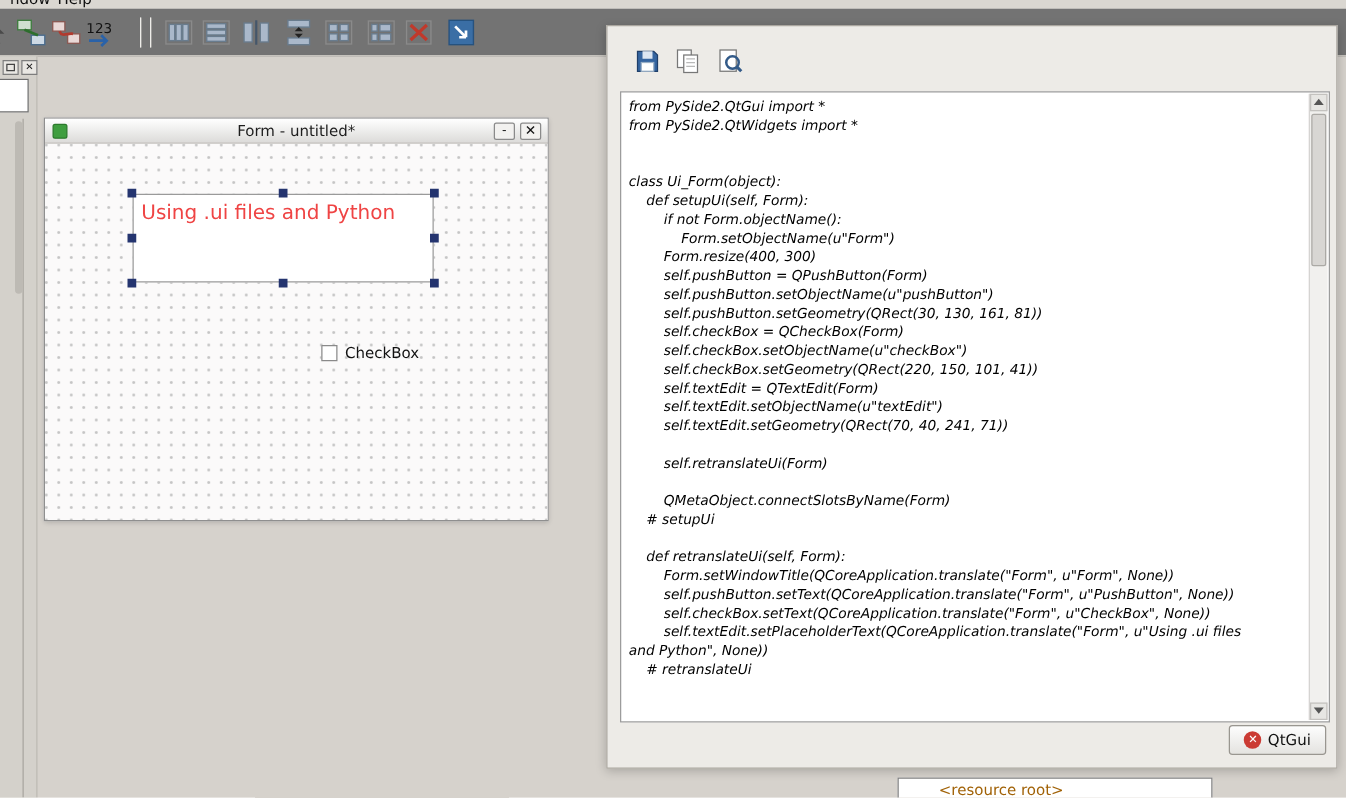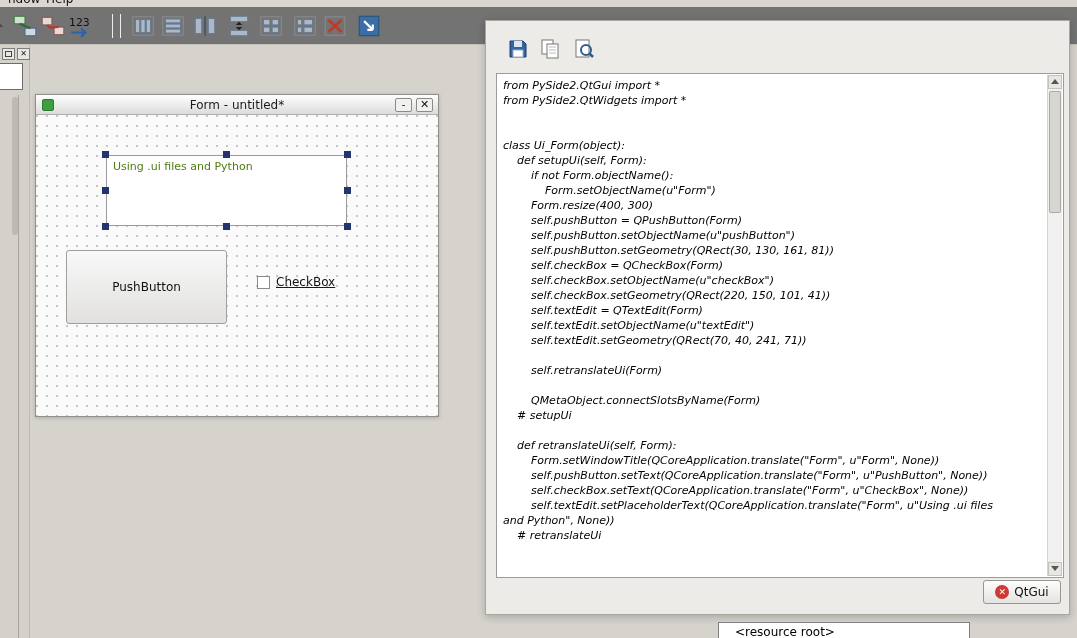--- a/index.html
+++ b/index.html
@@ -33,30 +33,30 @@
   #form-title { position:absolute; left:0; right:0; top:3px; text-align:center; font-size:12px; color:#1d1d1d; }
   .tb-btn { position:absolute; top:3px; width:17px; height:14px; border:1px solid #8a8a8a; background:#f2f1ef; border-radius:2px; font-size:10px; line-height:12px; text-align:center; color:#111; }
   #form-min-button { right:26px; }
   #form-close-button { right:5px; font-weight:bold; font-size:11px; }
   #form-canvas { position:absolute; left:0; top:20px; right:0; bottom:0;
     background-color:#fbfafa;
     background-image:radial-gradient(circle,#c6c6c6 1px, transparent 1.2px);
     background-size:10px 10px; background-position:6px 6px; }
 
   #textedit-widget { position:absolute; left:70px; top:40px; width:241px; height:71px; background:#fff; border:1px solid #9a9a9a; }
-  #textedit-placeholder { margin:4px 6px; color:#4d7c0f; font-size:11px; }
+  #textedit-placeholder { margin:4px 6px; color:#ef4444; font-size:16px; }
   .handle { position:absolute; width:7px; height:7px; background:#24346f; }
   .h-tl{left:66px;top:36px} .h-tm{left:187px;top:36px} .h-tr{left:308px;top:36px}
   .h-ml{left:66px;top:72px} .h-mr{left:308px;top:72px}
   .h-bl{left:66px;top:108px} .h-bm{left:187px;top:108px} .h-br{left:308px;top:108px}
 
   #pushbutton-widget { position:absolute; left:30px; top:135px; width:161px; height:74px;
     background:linear-gradient(#f8f8f8,#e2e1df); border:1px solid #9f9f9f; border-radius:3px;
     display:flex; align-items:center; justify-content:center; font-size:12px; color:#111; }
-  #checkbox-widget { position:absolute; left:221px; top:160px; display:flex; align-items:center; gap:6px;text-decoration:underline; }
+  #checkbox-widget { position:absolute; left:221px; top:160px; display:flex; align-items:center; gap:6px; }
   #checkbox-indicator { width:13px; height:13px; background:#fff; border:1px solid #8a8a8a; }
   #checkbox-label { font-size:12px; color:#111; }
 
   
   #code-dialog { position:absolute; left:485px; top:20px; width:585px; height:595px; background:#edebe7; border:1px solid #aaa69f; box-shadow:0 2px 8px rgba(0,0,0,.22); }
   #dlg-toolbar { position:absolute; left:0; top:0; right:0; height:46px; }
   .dicon { position:absolute; top:16px; width:24px; height:24px; }
 
   #code-area { position:absolute; left:10px; top:52px; width:568px; height:505px; background:#fff; border:1px solid #9c9c9c; }
   #code-text { position:absolute; left:2px; top:2px; right:18px; bottom:2px; overflow:hidden; white-space:pre;
@@ -70,21 +70,21 @@
   #scroll-thumb { position:absolute; left:1px; right:1px; top:16px; height:122px; background:#d8d6d3; border:1px solid #aba9a5; border-radius:2px; }
 
   #close-button { position:absolute; right:8px; bottom:10px; width:78px; height:24px;
     background:linear-gradient(#fdfdfd,#e4e3e0); border:1px solid #999690; border-radius:3px;
     display:flex; align-items:center; justify-content:center; gap:5px; font-size:12px; color:#111; }
   #close-circle-icon { width:14px; height:14px; border-radius:50%; background:#cb3b34; color:#fff;
     font-size:9px; line-height:14px; text-align:center; font-weight:bold; }
 
   
   #resource-panel { position:absolute; left:718px; top:622px; width:252px; height:30px; background:#fff; border:1px solid #808080; }
-  #resource-root { padding:2px 0 0 16px; font-size:12px; color:#000000; }
+  #resource-root { padding:2px 0 0 32px; font-size:12px; color:#a16207; }
 </style>
 </head>
 <body>
 
 <div id="app">
 
   <div id="menubar">
     <span class="mi" style="left:8px">ndow</span>
     <span class="mi" style="left:46px">Help</span>
   </div>
@@ -196,21 +196,20 @@
       </div>
       <div class="handle h-tl"></div>
       <div class="handle h-tm"></div>
       <div class="handle h-tr"></div>
       <div class="handle h-ml"></div>
       <div class="handle h-mr"></div>
       <div class="handle h-bl"></div>
       <div class="handle h-bm"></div>
       <div class="handle h-br"></div>
 
-      <div id="pushbutton-widget">PushButton</div>
 
       <div id="checkbox-widget">
         <span id="checkbox-indicator"></span>
         <span id="checkbox-label">CheckBox</span>
       </div>
     </div>
   </div>
 
   <div id="code-dialog">
     <div id="dlg-toolbar">

